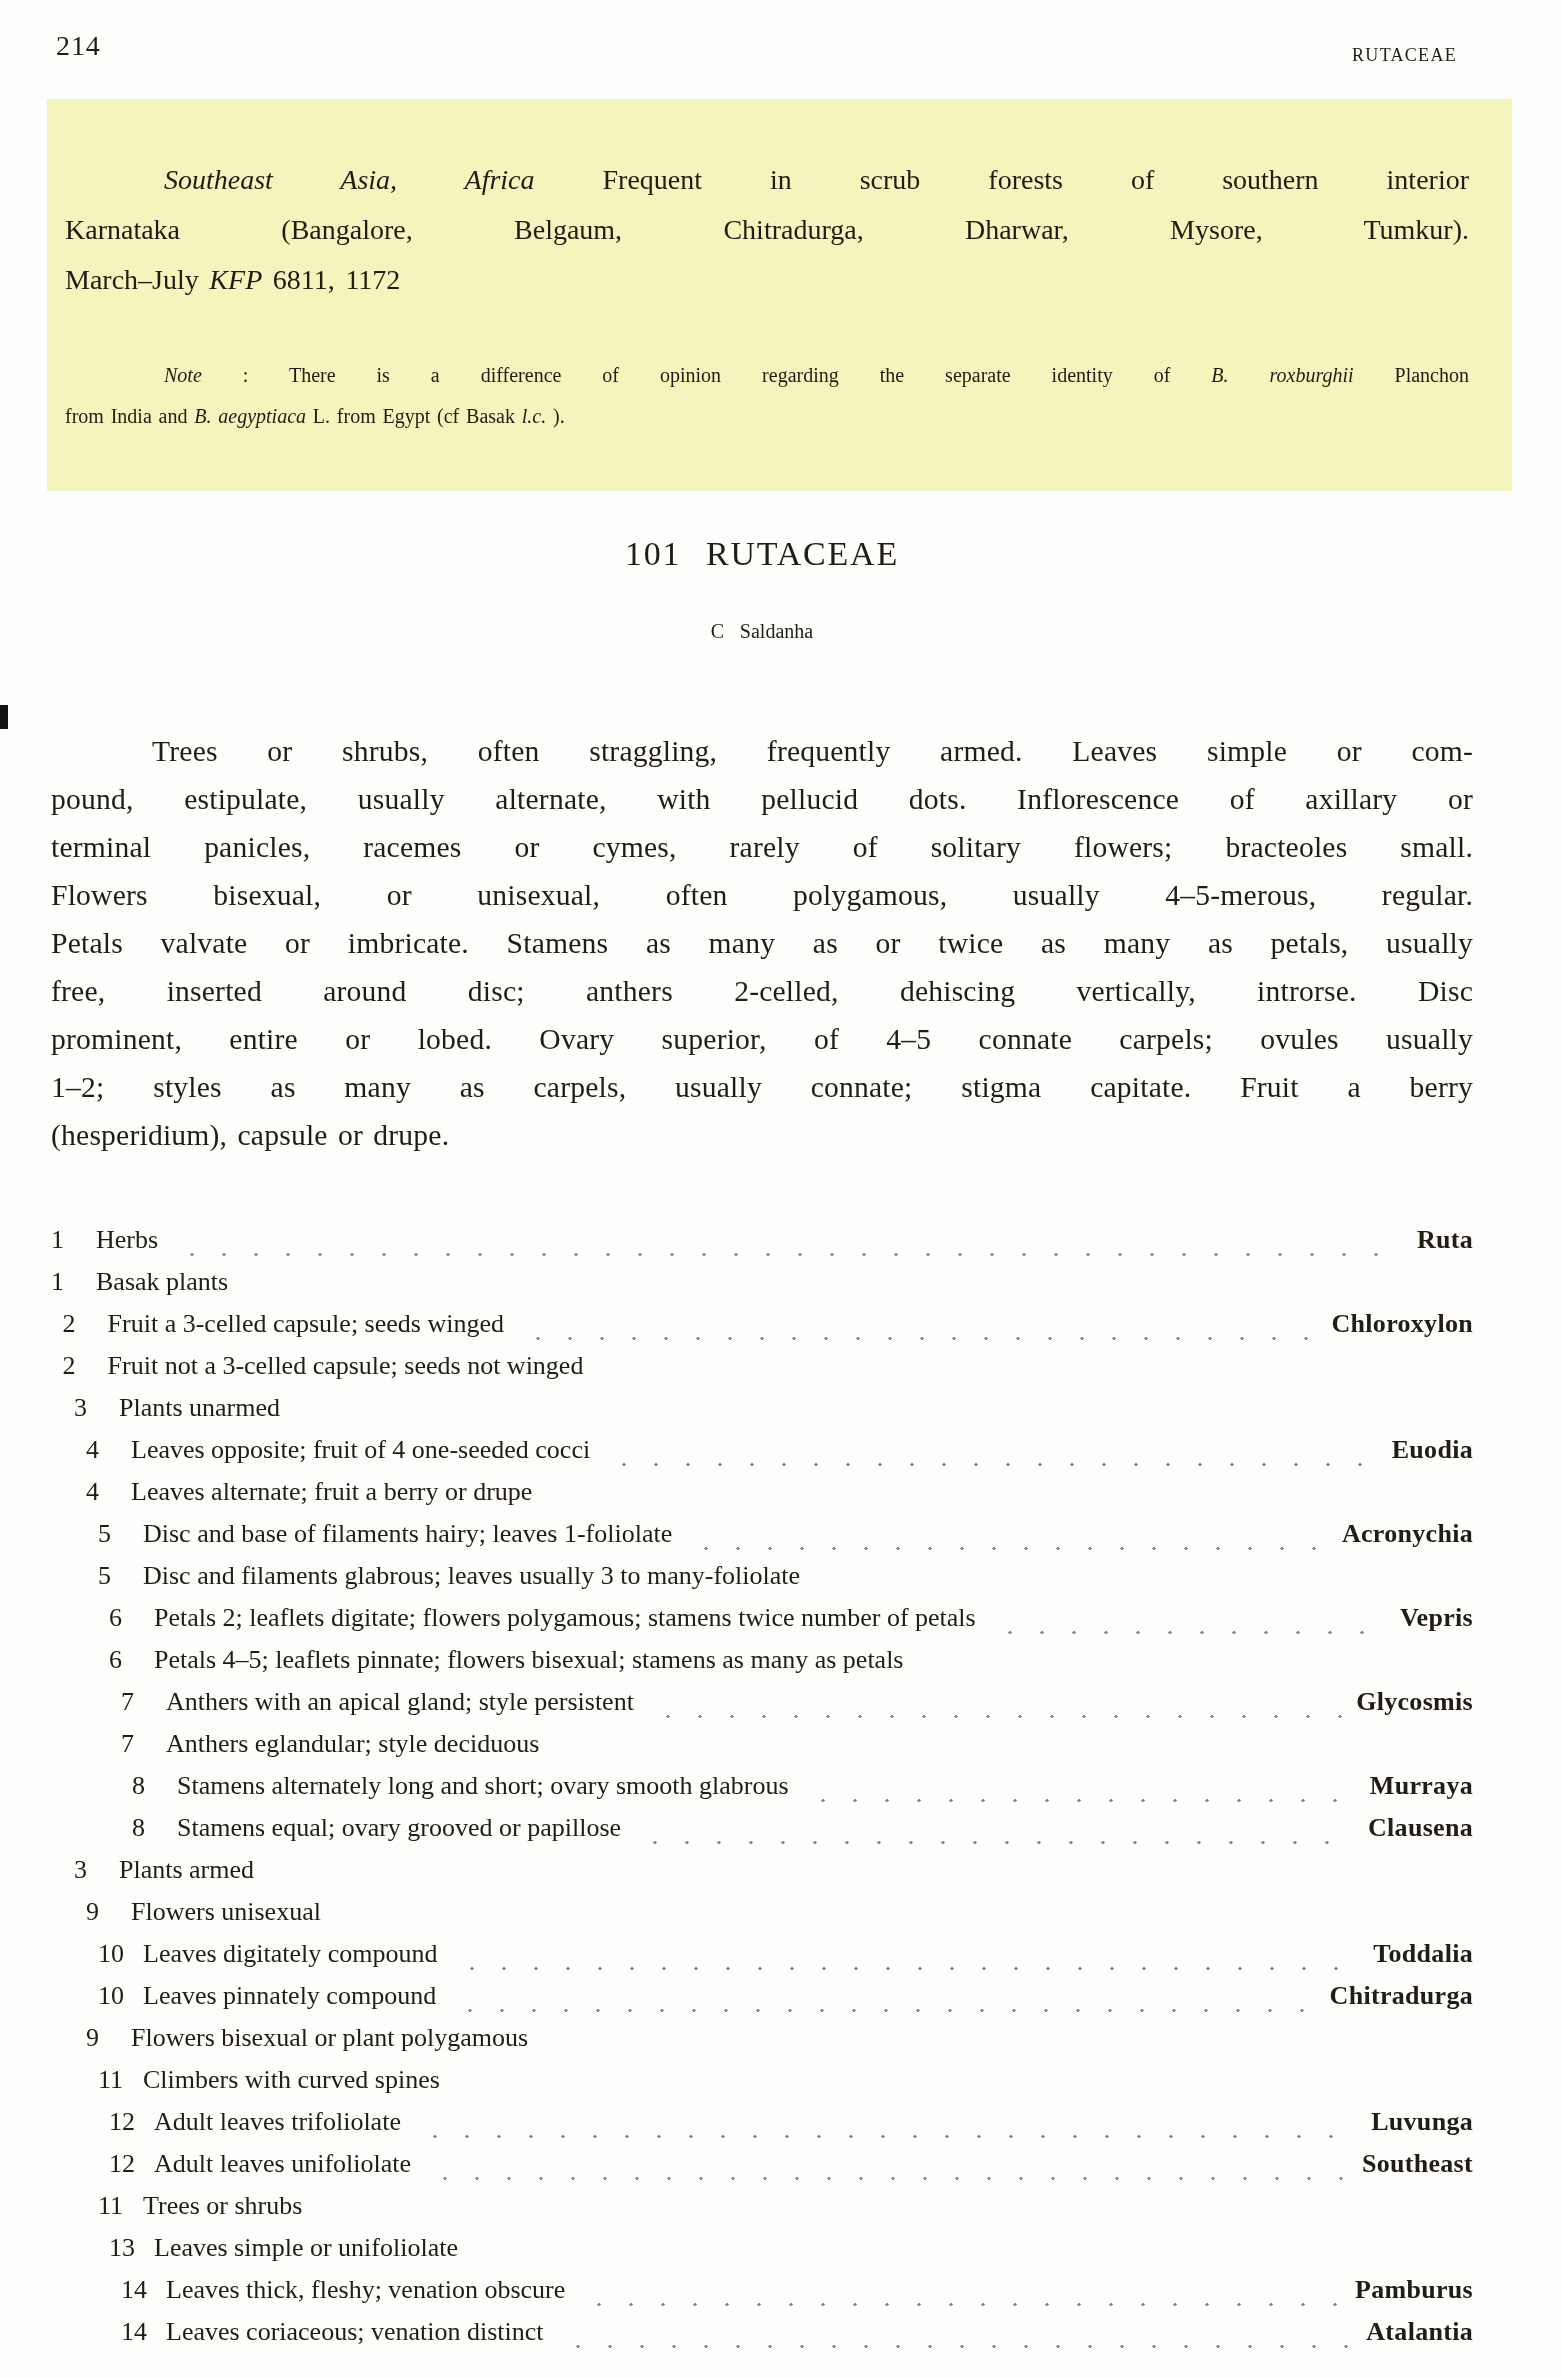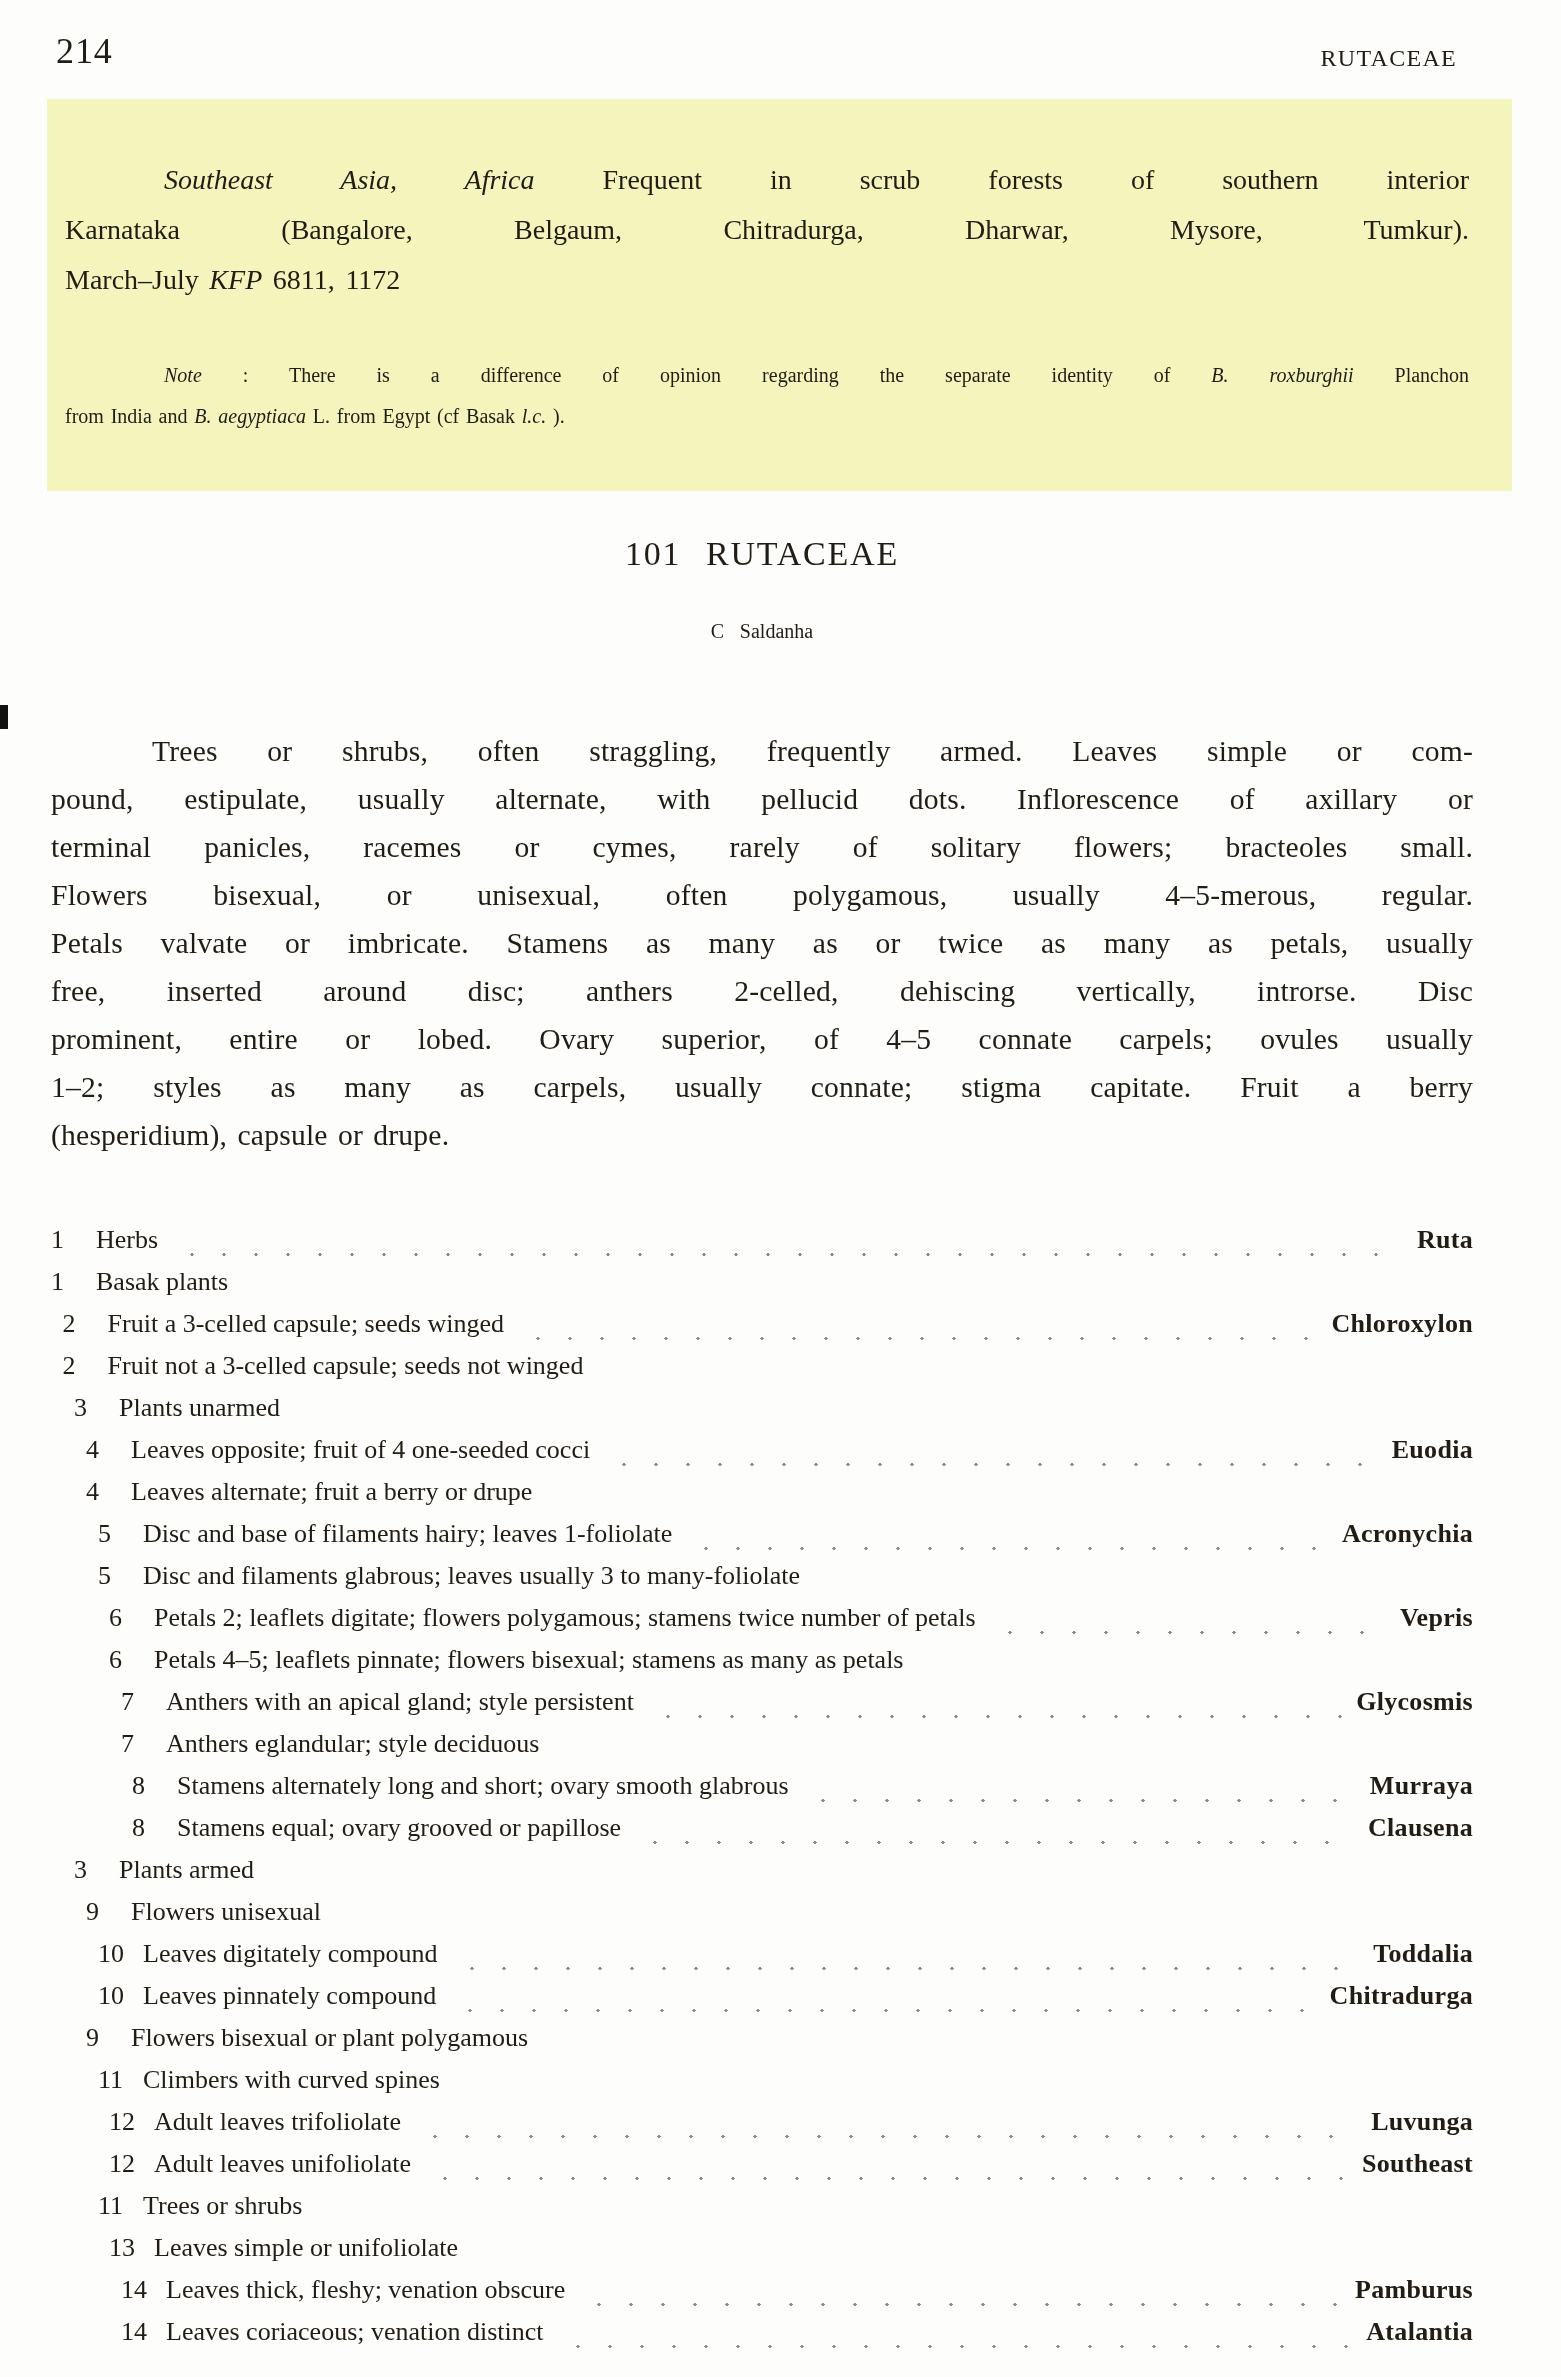--- a/index.html
+++ b/index.html
@@ -7,25 +7,25 @@
     position:relative;
     width:1562px;height:2377px;
     background:#fdfdfb;
     overflow:hidden;
     font-family:"Liberation Serif","DejaVu Serif",serif;
     color:#211c14;
   }
   
   .page-number{
     position:absolute;left:56px;top:30px;
-    font-size:36px;letter-spacing:0.9px;
+    font-size:28px;letter-spacing:0.9px;
   }
   .running-header{
     position:absolute;right:105px;top:45px;
-    font-size:24px;letter-spacing:1.3px;
+    font-size:18px;letter-spacing:1.3px;
   }
   
   .highlight{
     position:absolute;left:47px;top:99px;
     width:1465px;height:392px;
     background:#f4f4bd;
     box-sizing:border-box;
     padding:56px 43px 0 18px;
   }
   .hl-para{font-size:28px;line-height:50px;word-spacing:3.6px;}

